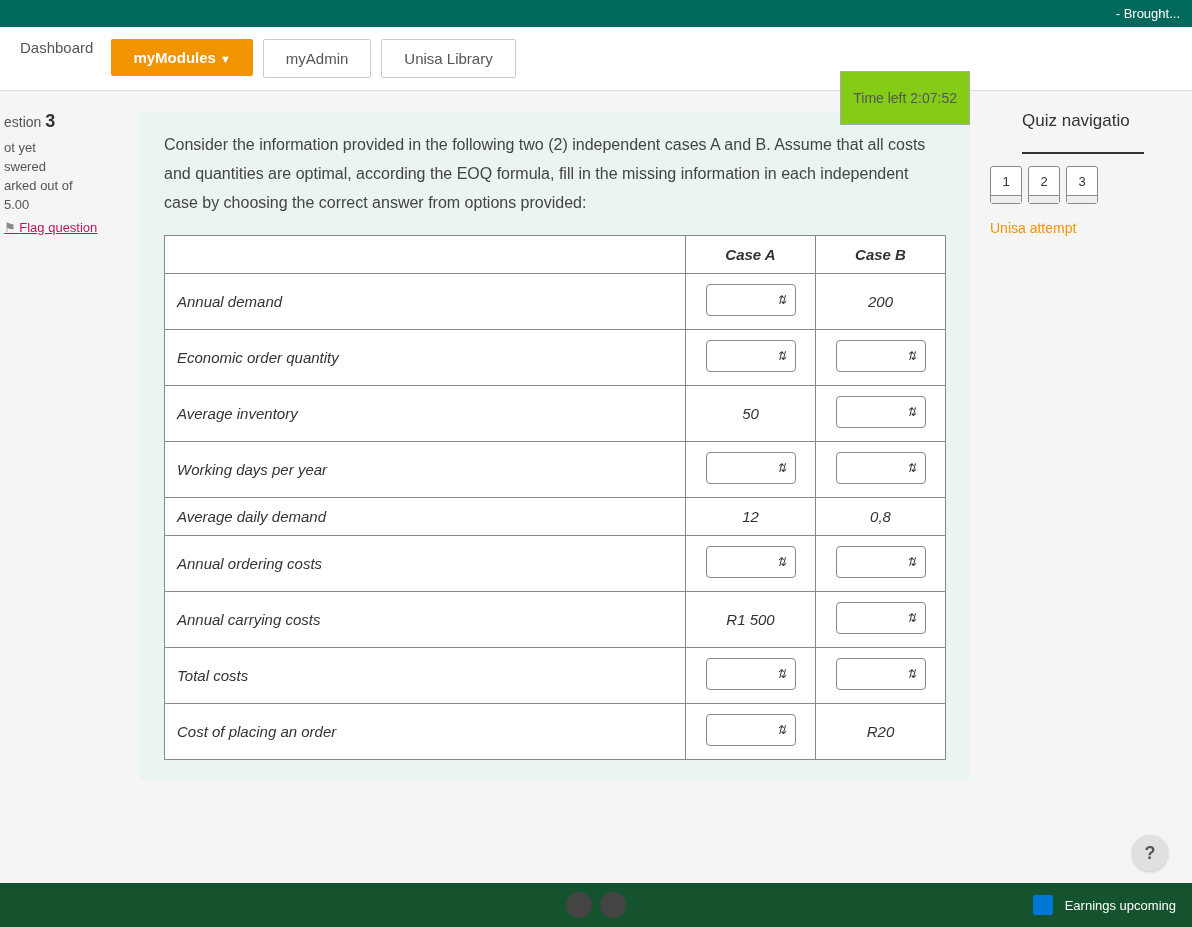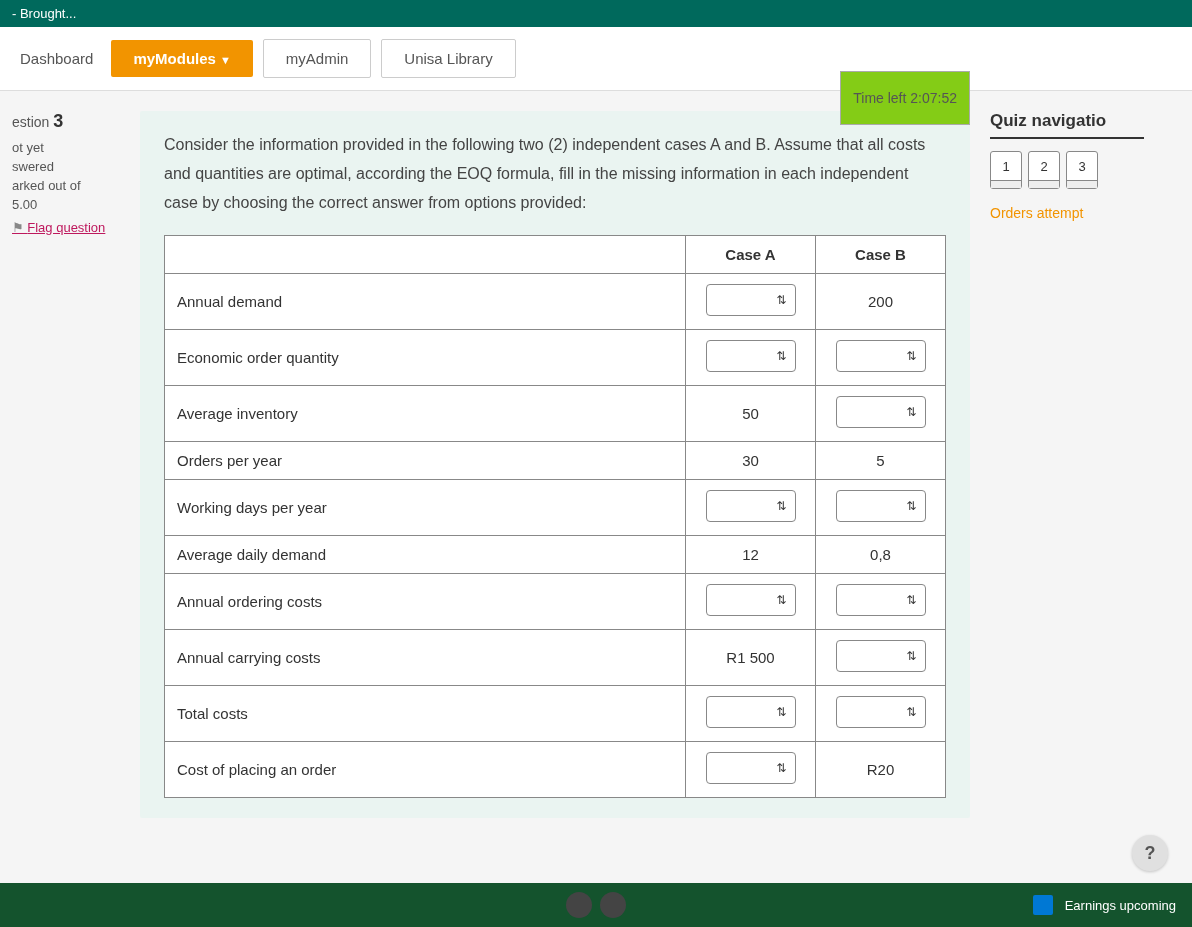--- a/index.html
+++ b/index.html
@@ -1,48 +1,48 @@
 <!DOCTYPE html>
 <html><head>
 <meta charset="utf-8">
 <style>
   * { box-sizing: border-box; margin: 0; padding: 0; }
   body { font-family: Arial, Helvetica, sans-serif; background: #f5f5f5; color: #333; font-size: 14px; }
   
-  .top-bar { background: #00695c; color: #fff; padding: 6px 12px; font-size: 13px; }
+  .top-bar { background: #00695c; color: #fff; padding: 6px 12px; font-size: 13px; text-align: right; }
   
-  .nav-bar { background: #fff; padding: 12px 20px; display: flex; align-items: center; gap: 10px; border-bottom: 1px solid #ddd; }
+  .nav-bar { background: #fff; padding: 12px 20px; display: flex; align-items: flex-start; gap: 10px; border-bottom: 1px solid #ddd; }
   .nav-label { color: #555; font-size: 15px; margin-right: 8px; }
   .nav-btn { background: #fff; border: 1px solid #ccc; border-radius: 2px; padding: 10px 22px; font-size: 15px; color: #555; cursor: pointer; }
   .nav-btn.active { background: #f29400; color: #fff; border: none; font-weight: bold; }
   .chev { font-size: 11px; margin-left: 4px; }
   
   .main { display: flex; padding: 20px 0 0 0; gap: 20px; }
   
-  .qinfo { width: 120px; padding: 0 0 0 12px; font-size: 14px; color: #555; }
+  .qinfo { width: 120px; padding: 0 0 0 4px; font-size: 14px; color: #555; }
   .qinfo .qnum { margin-bottom: 8px; }
   .qinfo .qnum b { font-size: 18px; color: #333; }
   .qinfo .line { margin-bottom: 4px; font-size: 13px; }
   .flag-link { color: #be185d; text-decoration: underline; cursor: pointer; font-size: 13px; display: inline-block; margin-top: 4px; }
   .flag-link::before { content: "⚑ "; color: #888; }
   
   .content { flex: 1; background: #eaf4f1; padding: 20px 24px; border-radius: 2px; position: relative; max-width: 830px; }
   .timer-box { position: absolute; top: -40px; right: 0; border: 1px solid #aaa; background: #84cc16; padding: 18px 12px; font-size: 14px; color: #555; }
   .qtext { font-size: 16px; line-height: 1.8; color: #444; margin-bottom: 18px; }
   
   table.data { border-collapse: collapse; width: 100%; background: #fff; }
-  table.data th, table.data td { border: 1px solid #888; padding: 10px 12px; text-align: left; font-size: 15px; vertical-align: middle; }
+  table.data th, table.data td { border: 1px solid #888; padding: 10px 12px; text-align: left; font-size: 15px; vertical-align: middle; font-style: italic; }
   table.data th { font-weight: bold; text-align: center; background: #fff; }
   table.data td.val { text-align: center; width: 130px; }
   
   .sel { display: inline-block; width: 90px; height: 32px; border: 1px solid #888; border-radius: 4px; background: #fff; position: relative; cursor: pointer; }
   .sel::after { content: "⇅"; position: absolute; right: 8px; top: 50%; transform: translateY(-50%); font-size: 12px; color: #333; }
   
   .right-col { width: 160px; padding-right: 6px; }
-  .quiznav-title { font-weight: bold; font-size: 17px; border-bottom: 2px solid #333; padding-bottom: 6px; margin-bottom: 12px; }
+  .quiznav-title { font-weight: normal; font-size: 17px; border-bottom: 2px solid #333; padding-bottom: 21px; margin-bottom: 12px; margin-left: 32px; }
   .qboxes { display: flex; gap: 6px; margin-bottom: 16px; }
   .qbox { width: 32px; height: 38px; border: 1px solid #888; border-radius: 3px; background: #fff; display: flex; flex-direction: column; font-size: 13px; cursor: pointer; }
   .qbox .n { flex: 1; display: flex; align-items: center; justify-content: center; }
   .qbox .b { height: 8px; border-top: 1px solid #888; background: #eee; }
   .finish-link { color: #f29400; font-size: 14px; cursor: pointer; }
   
   .taskbar { position: fixed; bottom: 0; left: 0; right: 0; height: 44px; background: #14532d; display: flex; align-items: center; justify-content: flex-end; padding: 0 16px; color: #fff; font-size: 13px; gap: 12px; }
   .task-icon { width: 20px; height: 20px; background: #0078d4; border-radius: 2px; display: inline-block; }
   .help-btn { position: fixed; bottom: 56px; right: 24px; width: 36px; height: 36px; border-radius: 50%; background: #e0e0e0; color: #555; font-weight: bold; font-size: 18px; display: flex; align-items: center; justify-content: center; cursor: pointer; box-shadow: 0 1px 3px rgba(0,0,0,0.2); }
   
@@ -100,25 +100,20 @@
             <td>Economic order quantity</td>
             <td class="val"><span class="sel"></span></td>
             <td class="val"><span class="sel"></span></td>
           </tr>
           <tr>
             <td>Average inventory</td>
             <td class="val">50</td>
             <td class="val"><span class="sel"></span></td>
           </tr>
           <tr>
-            <td>Orders per year</td>
-            <td class="val">30</td>
-            <td class="val">5</td>
-          </tr>
-          <tr>
             <td>Working days per year</td>
             <td class="val"><span class="sel"></span></td>
             <td class="val"><span class="sel"></span></td>
           </tr>
           <tr>
             <td>Average daily demand</td>
             <td class="val">12</td>
             <td class="val">0,8</td>
           </tr>
           <tr>
@@ -154,21 +149,21 @@
         </div>
         <div class="qbox">
           <div class="n">2</div>
           <div class="b"></div>
         </div>
         <div class="qbox">
           <div class="n">3</div>
           <div class="b"></div>
         </div>
       </div>
-    <span class="finish-link">Orders attempt</span>
+    <span class="finish-link">Unisa attempt</span>
   </div>
 </div>
 
 <div class="help-btn">?</div>
 
 <div class="taskbar">
   <div class="task-left">
     <span class="task-circle"></span>
     <span class="task-circle"></span>
   </div>

